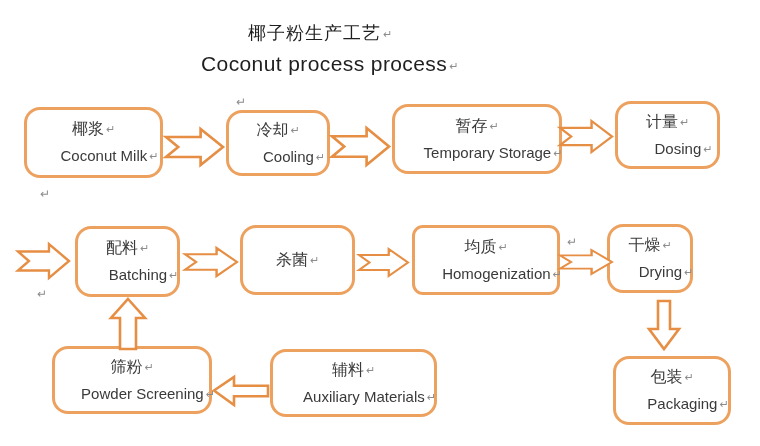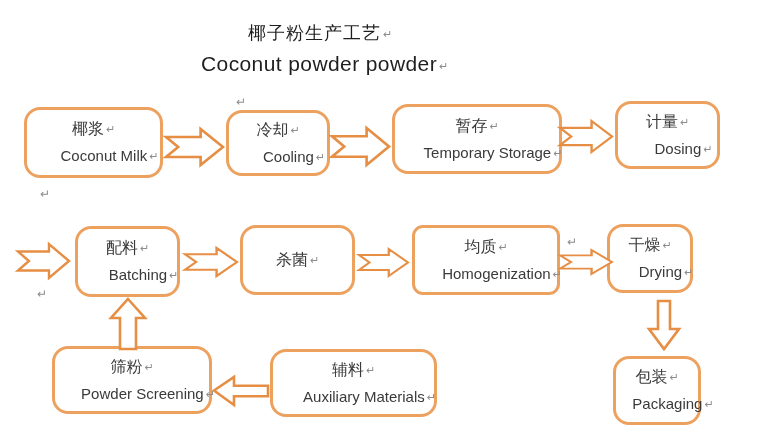--- a/index.html
+++ b/index.html
@@ -37,21 +37,21 @@
 </style>
 </head>
 <body>
 
 <div class="canvas">
 
   <div class="title-zh">
     <span>椰子粉生产工艺</span><span class="mark">↵</span>
   </div>
   <div class="title-en">
-    <span>Coconut powder powder</span><span class="mark">↵</span>
+    <span>Coconut process process</span><span class="mark">↵</span>
   </div>
 
   <span class="pmark" style="left:236px;top:96px;">↵</span>
   <span class="pmark" style="left:40px;top:188px;">↵</span>
   <span class="pmark" style="left:37px;top:288px;">↵</span>
   <span class="pmark" style="left:567px;top:236px;">↵</span>
 
   <div class="node" style="left:24px;top:107px;width:139px;height:71px;">
     <div class="line zh"><span>椰浆</span><span class="mark">↵</span></div>
     <div class="line en"><span>Coconut Milk</span><span class="mark">↵</span></div>
@@ -86,21 +86,21 @@
   </div>
 
   <div class="node" style="left:52px;top:346px;width:160px;height:68px;">
     <div class="line zh"><span>筛粉</span><span class="mark">↵</span></div>
     <div class="line en"><span>Powder Screening</span><span class="mark">↵</span></div>
   </div>
   <div class="node" style="left:270px;top:349px;width:167px;height:68px;">
     <div class="line zh"><span>辅料</span><span class="mark">↵</span></div>
     <div class="line en"><span>Auxiliary Materials</span><span class="mark">↵</span></div>
   </div>
-  <div class="node" style="left:613px;top:356px;width:88px;height:69px;">
+  <div class="node" style="left:613px;top:356px;width:118px;height:69px;">
     <div class="line zh"><span>包装</span><span class="mark">↵</span></div>
     <div class="line en"><span>Packaging</span><span class="mark">↵</span></div>
   </div>
 
   <svg class="arrow" style="left:166px;top:129px;" width="57" height="36" viewBox="0 0 56 36" preserveAspectRatio="none">
     <polygon points="0,8 34,8 34,0 56,18 34,36 34,28 0,28 12,18"></polygon>
     </svg>
   <svg class="arrow" style="left:332px;top:128px;" width="57" height="37" viewBox="0 0 56 36" preserveAspectRatio="none">
     <polygon points="0,8 34,8 34,0 56,18 34,36 34,28 0,28 12,18"></polygon>
     </svg>

